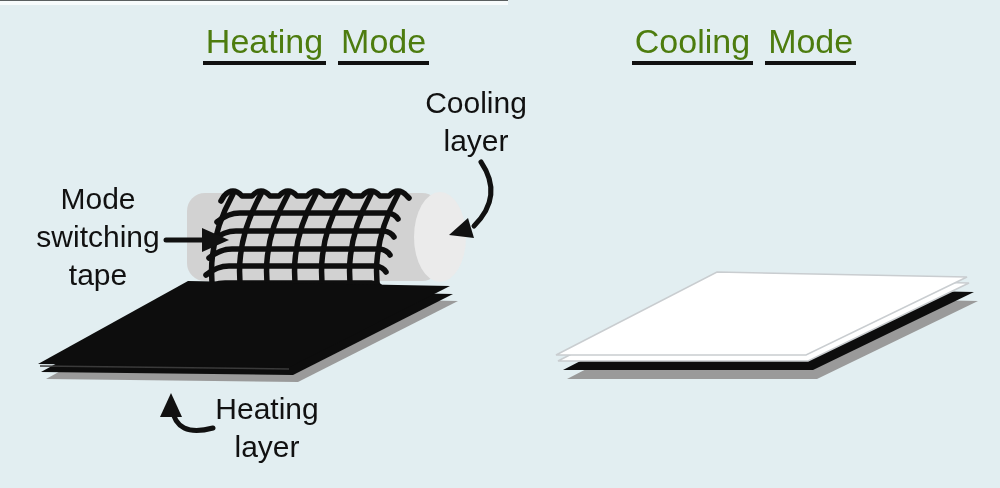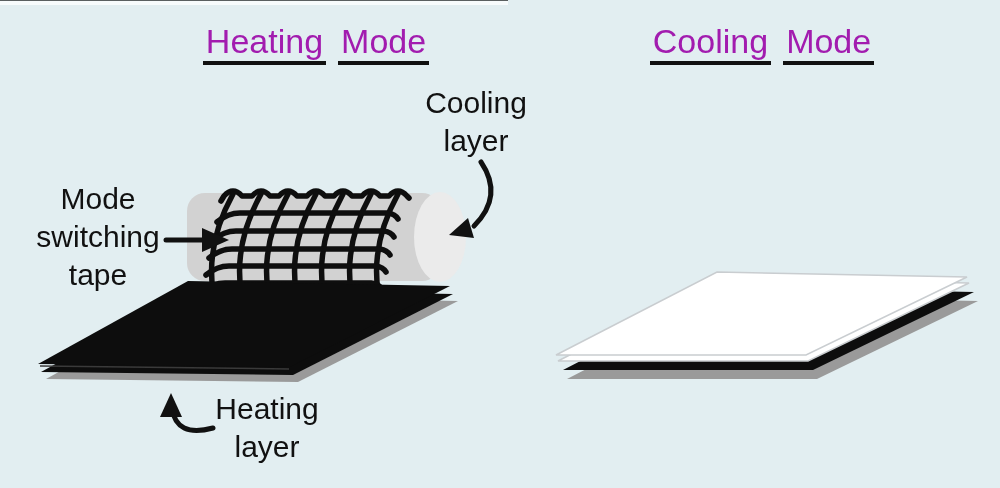--- a/index.html
+++ b/index.html
@@ -8,21 +8,21 @@
     position: relative; overflow: hidden;
     background: #e2eef1;
     font-family: "Liberation Sans", sans-serif;
     color: #111111;
   }
   .layer-svg { position: absolute; left: 0; top: 0; }
   .title {
     position: absolute;
     font-size: 34px; line-height: 36px;
     text-align: center; white-space: nowrap;
-    color: #a21caf;
+    color: #4d7c0f;
   }
   .title .uw {
     display: inline-block;
     border-bottom: 4px solid #111111;
     padding: 0 3px 2px 3px;
     margin: 0 6px;
   }
   .lbl {
     position: absolute;
     font-size: 30px; line-height: 38px;
@@ -98,21 +98,21 @@
       <path d="M 213,428 Q 176,438 172,408" fill="none"></path>
       <polygon points="171,393 160,417 182,417" stroke="none"></polygon>
     </g>
   </g>
 </svg>
 
 <div class="title" style="left:116px; top:23px; width:400px;">
   <span class="uw">Heating</span><span class="uw">Mode</span>
 </div>
 
-<div class="title" style="left:562px; top:23px; width:400px;">
+<div class="title" style="left:544px; top:23px; width:400px;">
   <span class="uw">Cooling</span><span class="uw">Mode</span>
 </div>
 
 <div class="lbl" style="left:376px; top:84px; width:200px;">Cooling
 layer</div>
 
 <div class="lbl" style="left:0px; top:180px; width:196px;">Mode
 switching
 tape</div>
 

